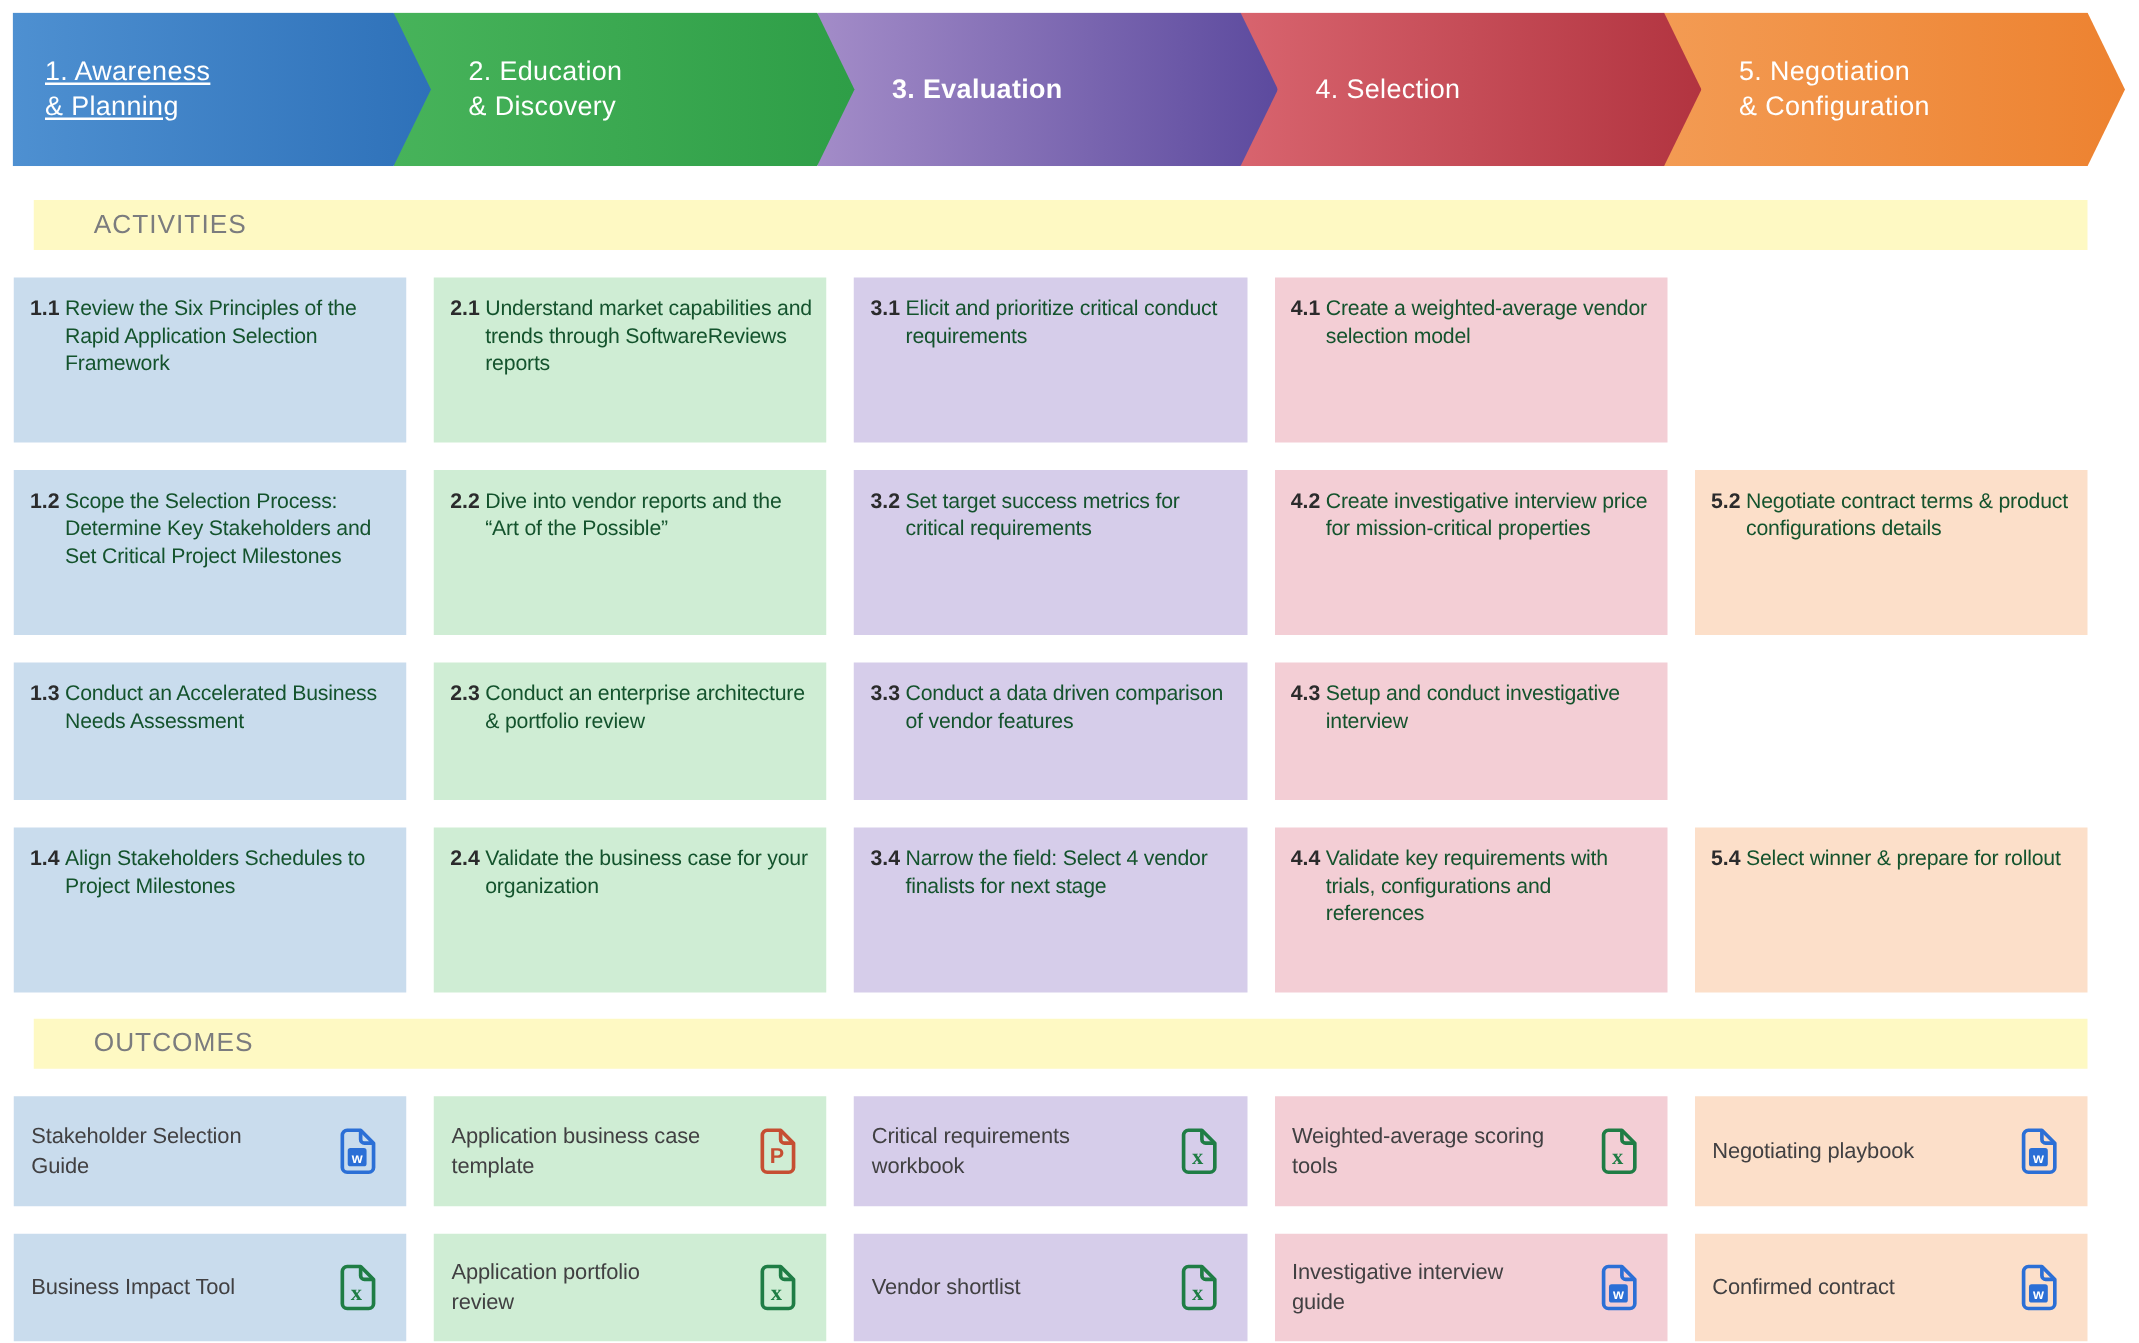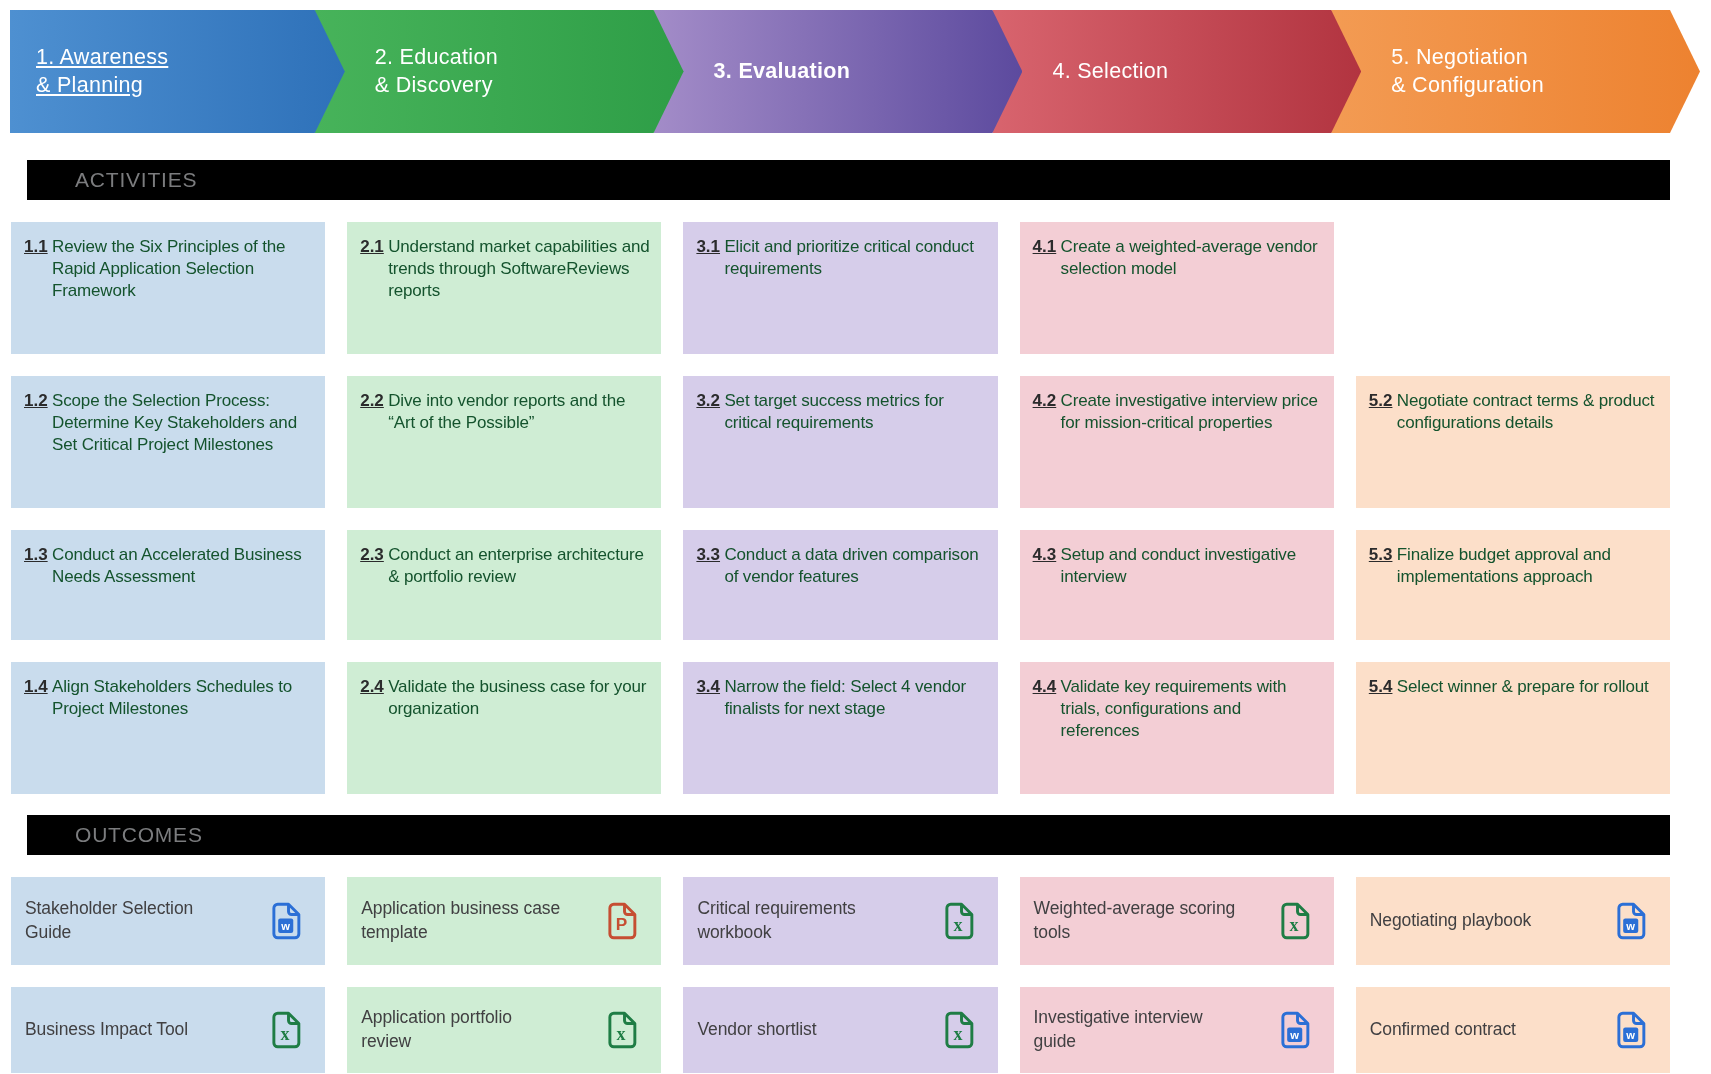--- a/index.html
+++ b/index.html
@@ -16,40 +16,40 @@
     color:#fff; font-size:21.5px; line-height:1.3; font-weight:500;
   }
   .phase-label { white-space:pre-line; letter-spacing:0.3px; }
   .p1 { background:linear-gradient(90deg,#4E90D1,#2E71B9); z-index:5; padding-left:26px;text-decoration:underline; }
   .p2 { background:linear-gradient(90deg,#47B35A,#2E9E47); z-index:4; padding-left:60px; }
   .p3 { background:linear-gradient(90deg,#A38CC8,#5C4A9E); z-index:3; padding-left:60px;font-weight:bold; }
   .p4 { background:linear-gradient(90deg,#D8646E,#B23440); z-index:2; padding-left:60px; }
   .p5 { background:linear-gradient(90deg,#F39B53,#ED8230); z-index:1; padding-left:60px; margin-right:0; }
   
   .section-bar {
-    height:40px; background:#000000; margin-left:27px; margin-right:41px;
+    height:40px; background:#fef9c3; margin-left:27px; margin-right:41px;
     display:flex; align-items:center; padding-left:48px;
     color:#7B7C7E; font-size:21px; letter-spacing:0.8px;
   }
   .bar-activities { margin-top:27px; }
   .bar-outcomes   { margin-top:21px; }
   
   .grid {
     display:grid; grid-template-columns:repeat(5,1fr); column-gap:22px;
     margin:22px 41px 0 11px;
   }
   .mh132 { grid-auto-rows:minmax(132px,auto); }
   .mh110 { grid-auto-rows:minmax(110px,auto); }
   .mh88  { grid-auto-rows:minmax(88px,auto);  }
   .mh86  { grid-auto-rows:minmax(86px,auto);  }
   
   .card { padding:14px 10px 10px 13px; display:flex; }
   .card .num {
     font-weight:bold; color:#2B2B2C; flex:0 0 28px;
-    font-size:17px; line-height:1.3;text-decoration:underline;
+    font-size:17px; line-height:1.3;
   }
   .card .txt {
     color:#14532d; font-size:17px; line-height:1.3; letter-spacing:-0.15px;
   }
   .bg1 { background:#C9DCED; }
   .bg2 { background:#CFEDD4; }
   .bg3 { background:#D6CDEA; }
   .bg4 { background:#F3CED5; }
   .bg5 { background:#FCDFC9; }
   
@@ -143,24 +143,20 @@
     <span class="txt">Conduct an enterprise architecture &amp; portfolio review</span>
   </div>
   <div class="card bg3">
     <span class="num">3.3</span>
     <span class="txt">Conduct a data driven comparison of vendor features</span>
   </div>
   <div class="card bg4">
     <span class="num">4.3</span>
     <span class="txt">Setup and conduct investigative interview</span>
   </div>
-  <div class="card bg5">
-    <span class="num">5.3</span>
-    <span class="txt">Finalize budget approval and implementations approach</span>
-  </div>
 </div>
 
 <div class="grid mh132">
   <div class="card bg1">
     <span class="num">1.4</span>
     <span class="txt">Align Stakeholders Schedules to Project Milestones</span>
   </div>
   <div class="card bg2">
     <span class="num">2.4</span>
     <span class="txt">Validate the business case for your organization</span>

